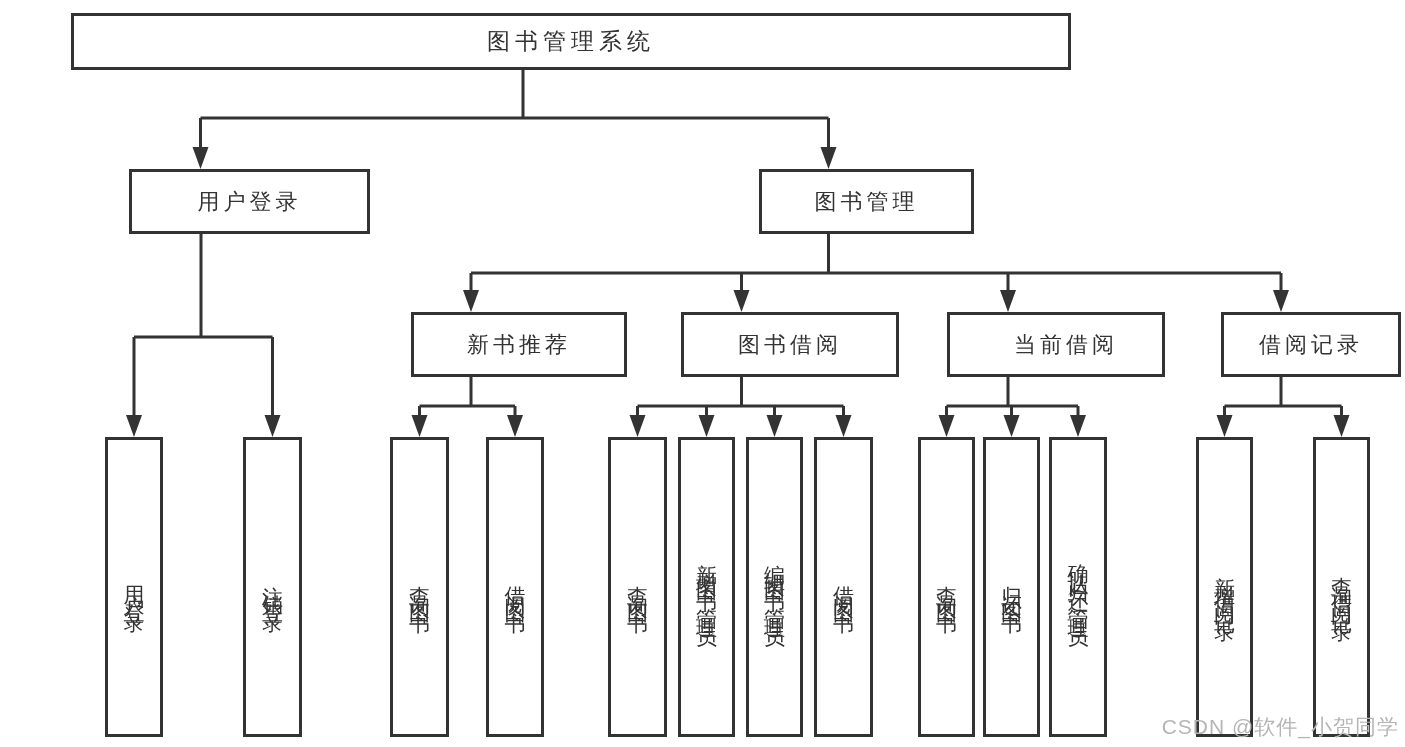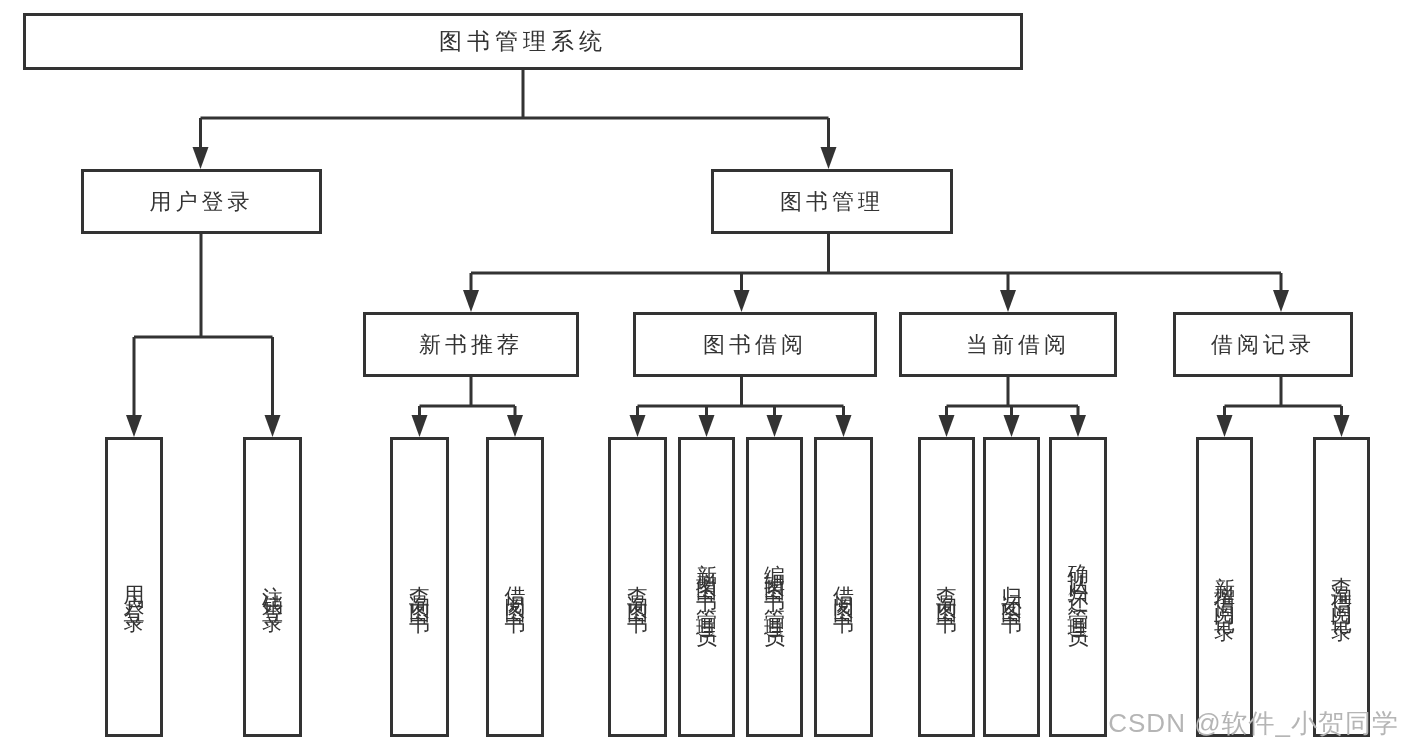--- a/index.html
+++ b/index.html
@@ -24,37 +24,38 @@
     color: #333333;
     display: flex;
     align-items: center;
     justify-content: center;
     text-align: center;
   }
   .hbox {
     font-size: 22px;
     letter-spacing: 4px;
     white-space: nowrap;
+    margin-left: 48px;
   }
   .rootbox {
     font-size: 23px;
     letter-spacing: 5px;
   }
   .vbox {
     writing-mode: vertical-rl;
     text-orientation: mixed;
     font-size: 21px;
     letter-spacing: 9px;
     line-height: 1.05;
   }
   .watermark {
     position: absolute;
     right: 6px;
     bottom: 6px;
-    font-size: 26px;
+    font-size: 21px;
     letter-spacing: 1px;
     color: #b5b5b5;
     z-index: 10;
     white-space: nowrap;
     margin-left: 30px;
   }
 </style>
 </head>
 <body>
 
@@ -96,24 +97,24 @@
       <polygon points="1003.5,415 1019.5,415 1011.5,437"></polygon>
       <polygon points="1070,415 1086,415 1078,437"></polygon>
       <polygon points="1216.5,415 1232.5,415 1224.5,437"></polygon>
       <polygon points="1333.5,415 1349.5,415 1341.5,437"></polygon>
     </g>
   </svg>
 
   <div class="node hbox rootbox" style="left:23px; top:13px; width:1000px; height:57px;">图书管理系统</div>
 
   <div class="node hbox" style="left:81px; top:169px; width:241px; height:65px;">用户登录</div>
-  <div class="node hbox" style="left:711px; top:169px; width:242px; height:65px;">图书管理</div>
+  <div class="node hbox" style="left:711px; top:169px; width:215px; height:65px;">图书管理</div>
 
   <div class="node hbox" style="left:363px; top:312px; width:216px; height:65px;font-family:Liberation Mono, monospace;">新书推荐</div>
-  <div class="node hbox" style="left:633px; top:312px; width:244px; height:65px;">图书借阅</div>
+  <div class="node hbox" style="left:633px; top:312px; width:218px; height:65px;">图书借阅</div>
   <div class="node hbox" style="left:899px; top:312px; width:218px; height:65px;padding-left:20px;">当前借阅</div>
   <div class="node hbox" style="left:1173px; top:312px; width:180px; height:65px;">借阅记录</div>
 
   <div class="node vbox" style="left:105px; top:437px; width:58px; height:300px;">用户登录</div>
   <div class="node vbox" style="left:243px; top:437px; width:59px; height:300px;">注销登录</div>
 
   <div class="node vbox" style="left:390px; top:437px; width:59px; height:300px;">查询图书</div>
   <div class="node vbox" style="left:486px; top:437px; width:58px; height:300px;">借阅图书</div>
 
   <div class="node vbox" style="left:608px; top:437px; width:59px; height:300px;">查询图书</div>

